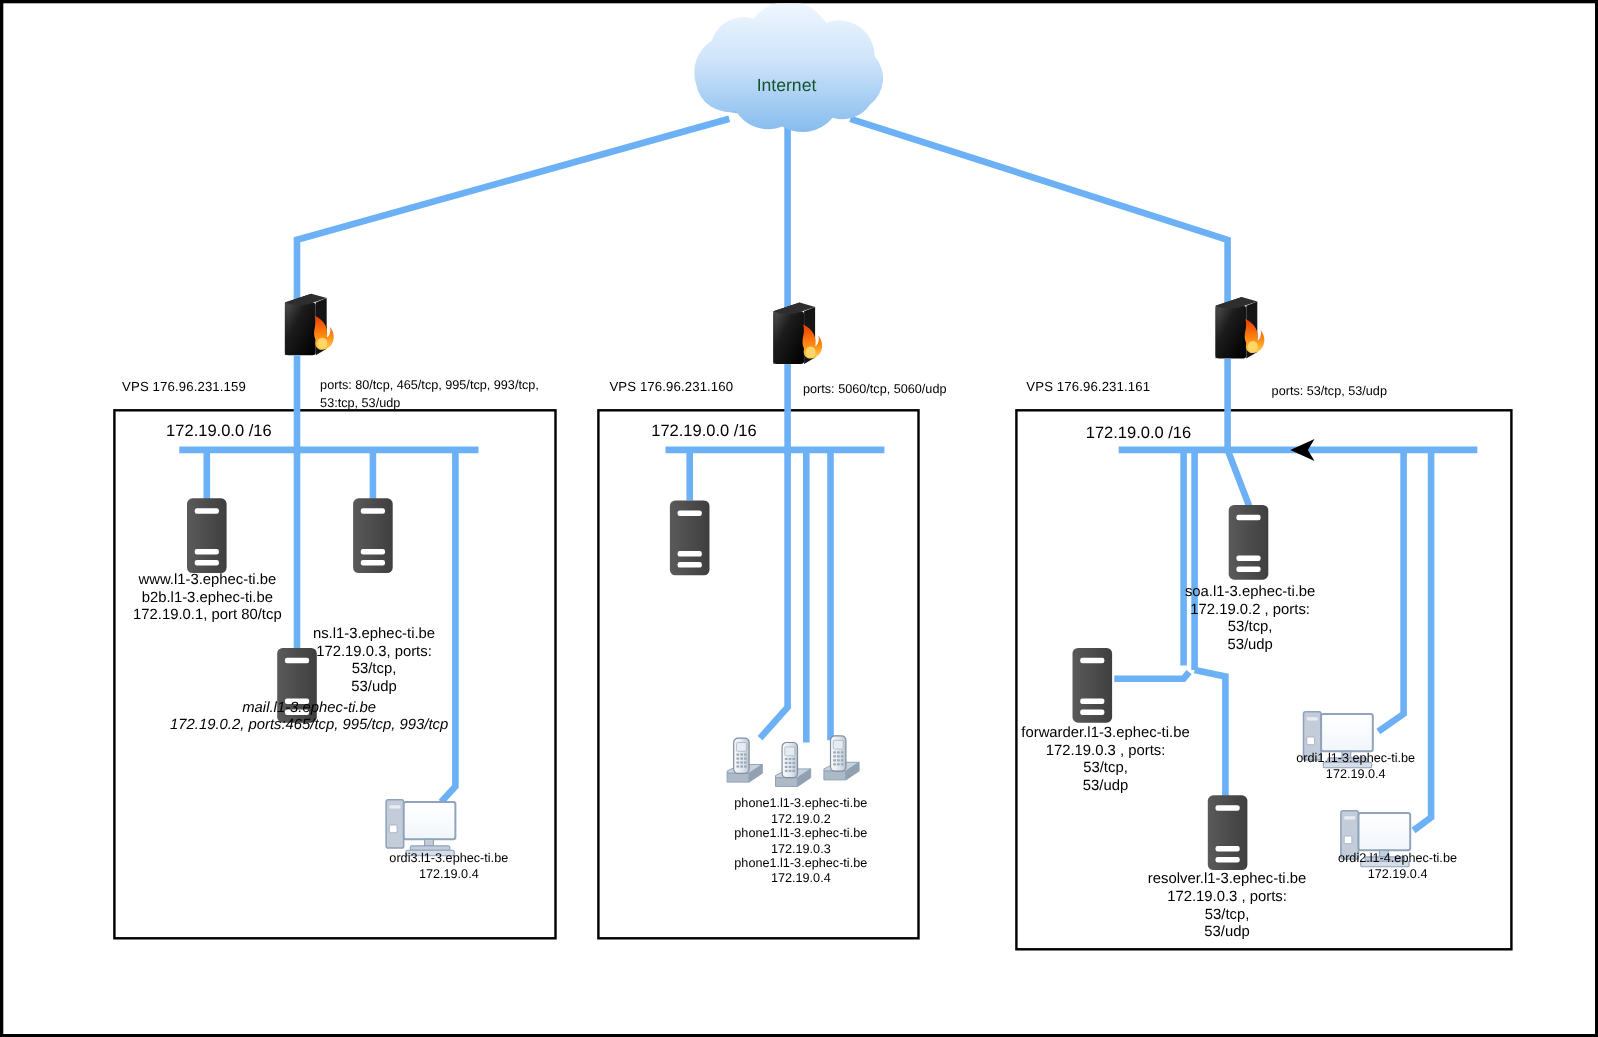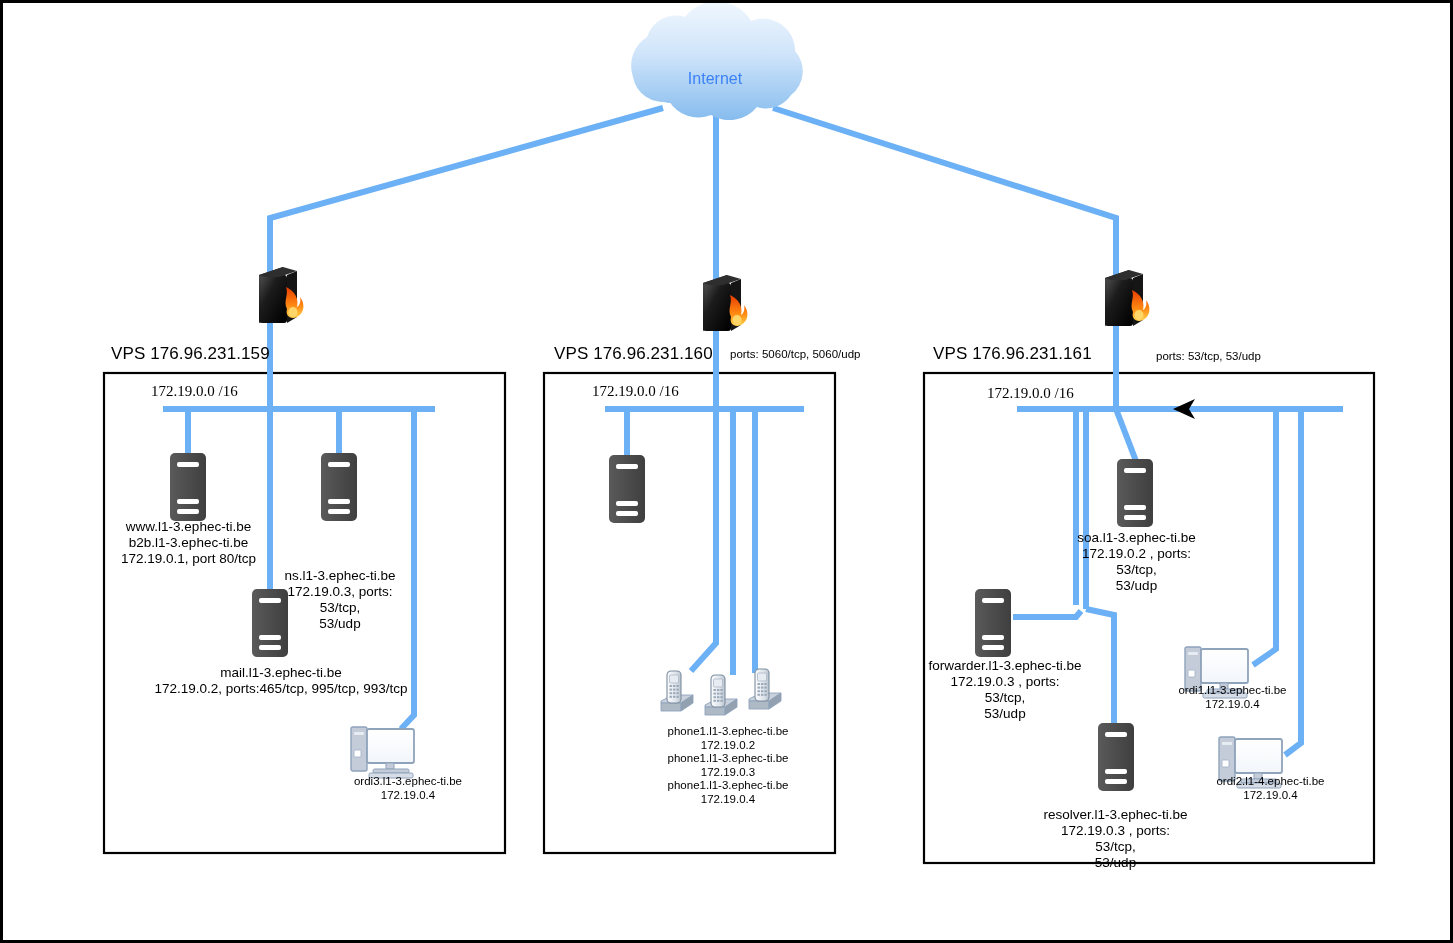--- a/index.html
+++ b/index.html
@@ -25,46 +25,45 @@
     height: 943px;
   }
   .lbl {
     position: absolute;
     color: #000000;
     text-align: center;
     line-height: 1.18;
     white-space: pre-line;
   }
   .vps-title {
-    font-size: 17px;
+    font-size: 12px;
     letter-spacing: 0.1px;
     text-align: right;
     white-space: nowrap;
   }
   .ports-lbl {
     font-size: 11.5px;
     text-align: left;
     line-height: 1.35;
   }
   .subnet-lbl {
     font-size: 15px;
     text-align: left;
     white-space: nowrap;
-    font-family: Liberation Serif, serif;
   }
   .node-lbl {
     font-size: 13.5px;
   }
   .node-lbl-sm {
     font-size: 11.5px;
   }
   .cloud-text {
     position: absolute;
     font-size: 16px;
-    color: #3b82f6;
+    color: #14532d;
     text-align: center;
     width: 180px;
   }
 </style>
 </head>
 <body>
 
 <div id="canvas">
 
   <svg class="svg-layer" viewBox="0 0 1453 943">
@@ -348,26 +347,28 @@
       <rect x="16" y="6" width="47" height="34" rx="2" fill="url(#screenGrad)" stroke="#8fa3bb" stroke-width="1.8"></rect>
       <rect x="35" y="40" width="8" height="6" fill="#c3ccd8" stroke="#8fa3bb" stroke-width="1"></rect>
       <rect x="22" y="46" width="36" height="4" rx="1.5" fill="#c3ccd8" stroke="#8fa3bb" stroke-width="1"></rect>
       <rect x="18" y="50" width="44" height="5" rx="1.5" fill="#d6dde7" stroke="#8fa3bb" stroke-width="1"></rect>
     </g>
   </svg>
 
   <div class="cloud-text" style="left:622px; top:67px;">Internet</div>
 
   <div class="lbl vps-title" style="left:108px; top:341px;">VPS 176.96.231.159</div>
+  <div class="lbl ports-lbl" style="left:288px; top:341px; width:215px;">ports: 80/tcp, 465/tcp, 995/tcp, 993/tcp,
+53:tcp, 53/udp</div>
   <div class="lbl subnet-lbl" style="left:148px; top:380px;">172.19.0.0 /16</div>
 
   <div class="lbl node-lbl" style="left:103px; top:516px; width:165px;">www.l1-3.ephec-ti.be
 b2b.l1-3.ephec-ti.be
 172.19.0.1, port 80/tcp</div>
-  <div class="lbl node-lbl" style="left:108px; top:662px; width:340px;">mail.l1-3.ephec-ti.be
+  <div class="lbl node-lbl" style="left:108px; top:632px; width:340px;font-style:italic;">mail.l1-3.ephec-ti.be
 172.19.0.2, ports:465/tcp, 995/tcp, 993/tcp</div>
   <div class="lbl node-lbl" style="left:272px; top:527px; width:130px;margin-top:38px;">ns.l1-3.ephec-ti.be
 172.19.0.3, ports:
 53/tcp,
 53/udp</div>
   <div class="lbl node-lbl-sm" style="left:330px; top:772px; width:150px;">ordi3.l1-3.ephec-ti.be
 172.19.0.4</div>
 
   <div class="lbl vps-title" style="left:551px; top:341px;">VPS 176.96.231.160</div>
   <div class="lbl ports-lbl" style="left:727px; top:344px; width:170px;">ports: 5060/tcp, 5060/udp</div>
@@ -385,21 +386,21 @@
   <div class="lbl subnet-lbl" style="left:984px; top:382px;">172.19.0.0 /16</div>
 
   <div class="lbl node-lbl" style="left:1061px; top:527px; width:145px;">soa.l1-3.ephec-ti.be
 172.19.0.2 , ports:
 53/tcp,
 53/udp</div>
   <div class="lbl node-lbl" style="left:912px; top:655px; width:180px;">forwarder.l1-3.ephec-ti.be
 172.19.0.3 , ports:
 53/tcp,
 53/udp</div>
-  <div class="lbl node-lbl" style="left:1025px; top:788px; width:175px;margin-top:16px;">resolver.l1-3.ephec-ti.be
+  <div class="lbl node-lbl" style="left:1025px; top:788px; width:175px;">resolver.l1-3.ephec-ti.be
 172.19.0.3 , ports:
 53/tcp,
 53/udp</div>
   <div class="lbl node-lbl-sm" style="left:1152px; top:681px; width:155px;">ordi1.l1-3.ephec-ti.be
 172.19.0.4</div>
   <div class="lbl node-lbl-sm" style="left:1190px; top:772px; width:155px;">ordi2.l1-4.ephec-ti.be
 172.19.0.4</div>
 
 </div>
 

